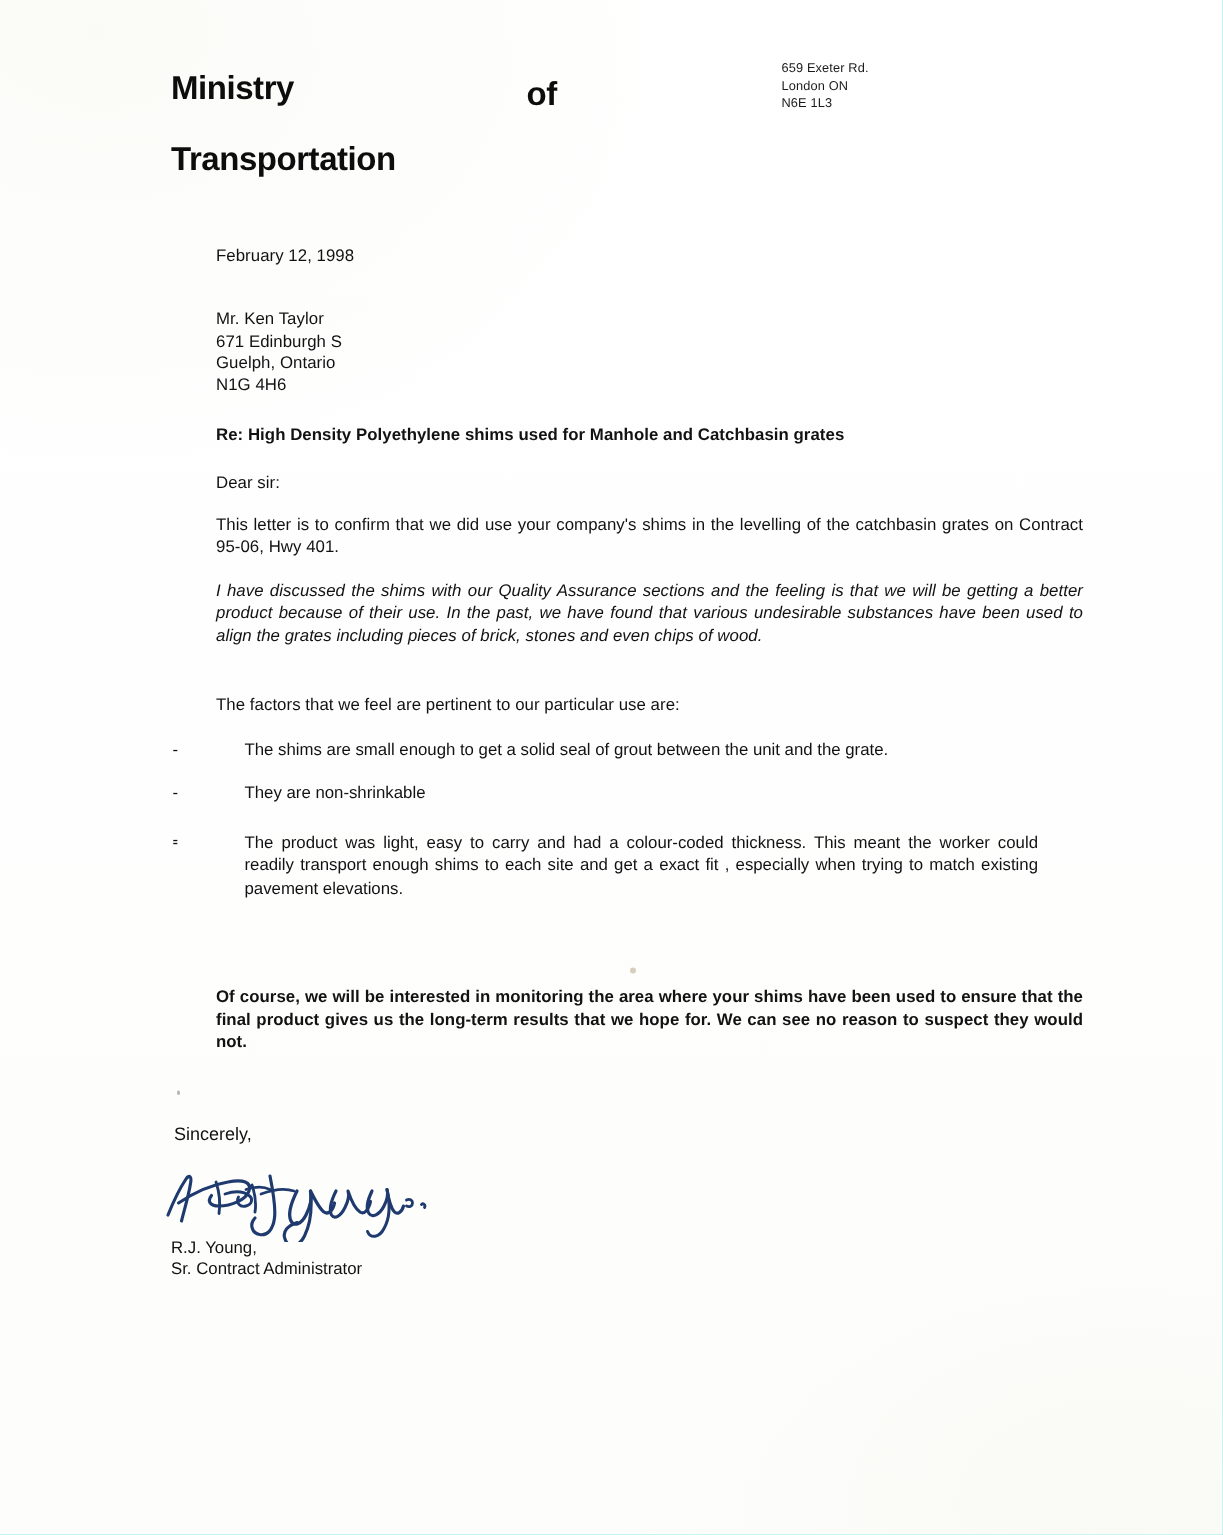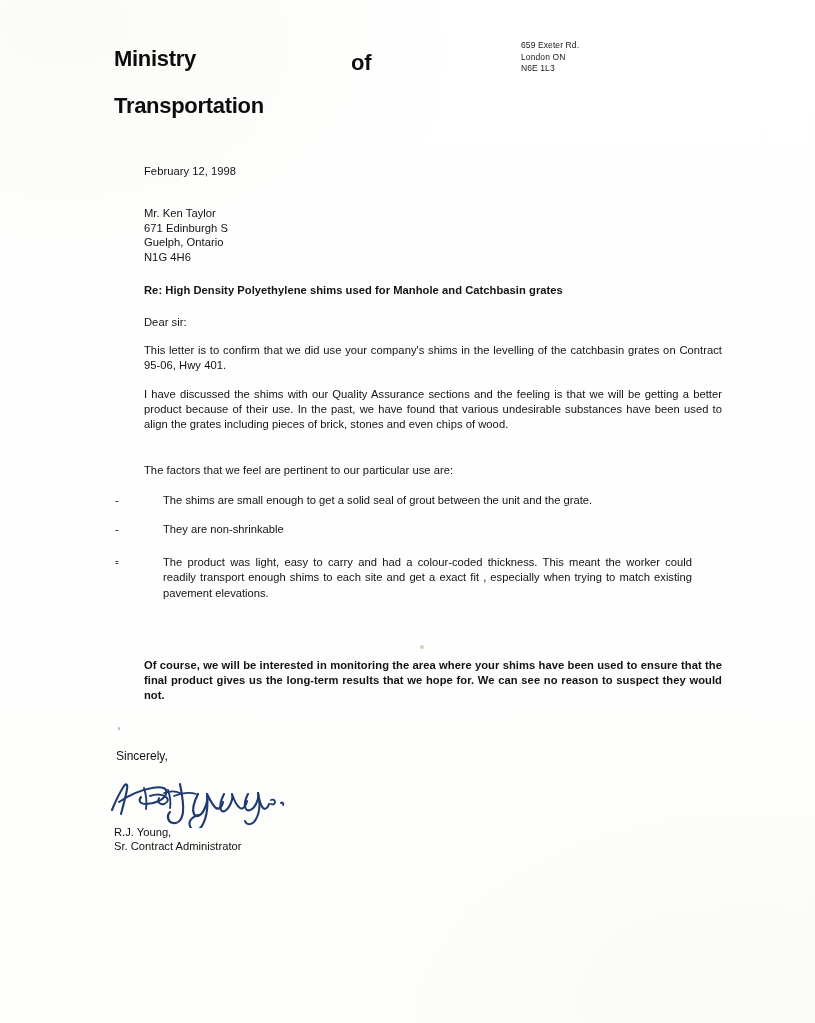--- a/index.html
+++ b/index.html
@@ -77,21 +77,21 @@
     color: #121212;
     letter-spacing: 0.04px;
     padding-left: 30px;
   }
   #date-line     { left: 114px; top: 164px; }
   #recipient     { left: 114px; top: 206px; line-height: 14.6px; }
   #subject-line  { left: 114px; top: 283px; font-weight: bold; }
   #salutation    { left: 114px; top: 315px; }
 
   #para-1 { left: 114px; top: 343px; width: 578px; text-align: justify; }
-  #para-2 { left: 114px; top: 387px; width: 578px; text-align: justify; }
+  #para-2 { left: 114px; top: 387px; width: 578px; text-align: justify; font-style: italic; }
   #para-3 { left: 114px; top: 463px; width: 578px; }
   #para-4 { left: 114px; top: 658px; width: 578px; text-align: justify; font-weight: bold; }
 
   
   #bullet-list {
     position: absolute;
     left: 114px;
     top: 493px;
     width: 578px;
   }

